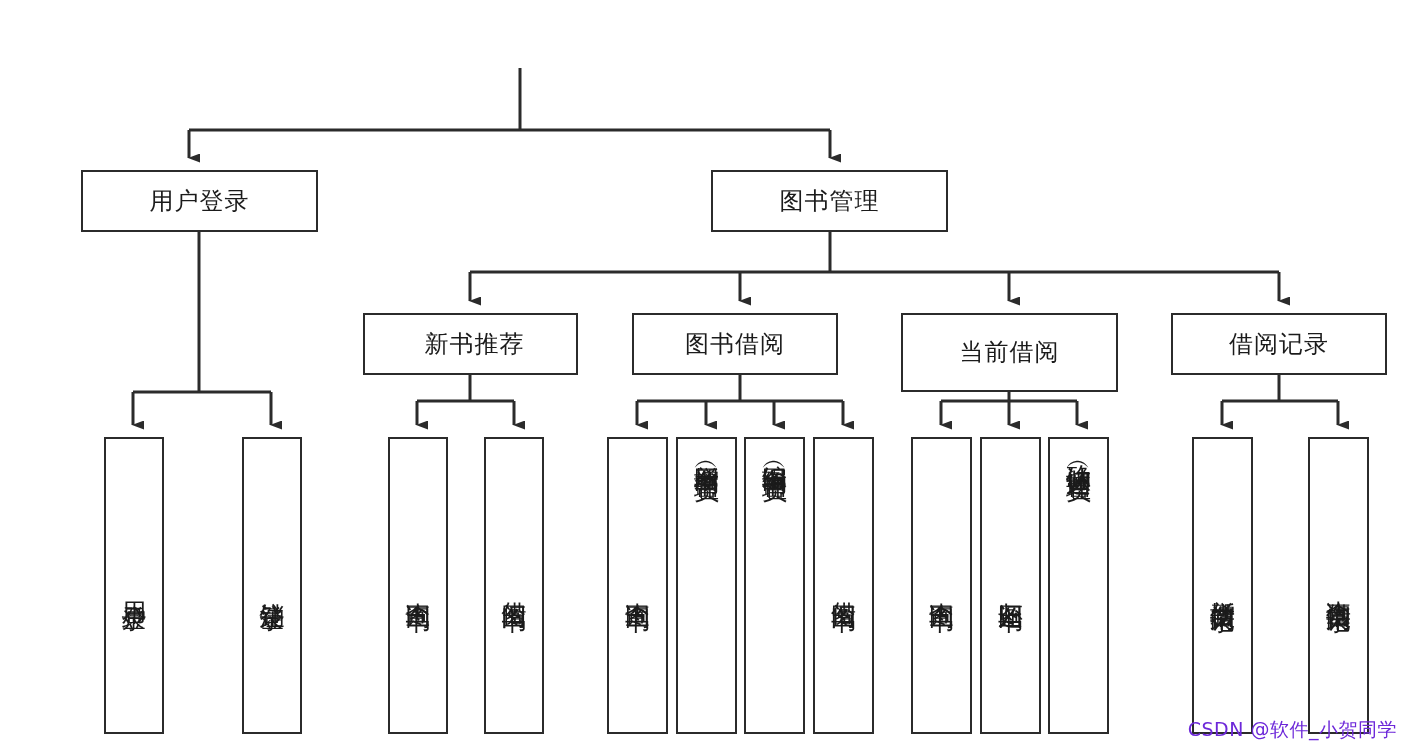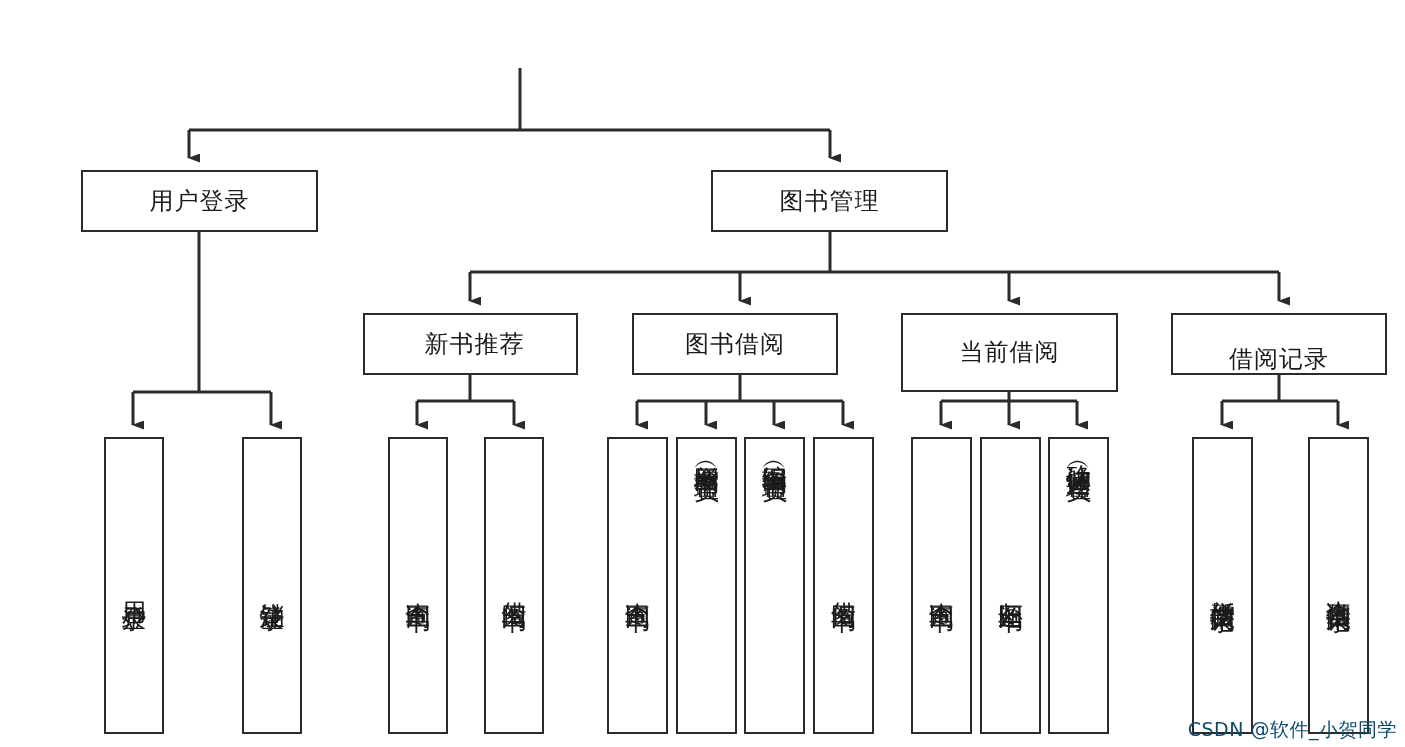--- a/index.html
+++ b/index.html
@@ -47,21 +47,21 @@
     user-select:none;
   }
   .leaf-label.mid{
     top:50%;
     transform:translate(-50%,-50%);
   }
   .watermark{
     position:absolute;
     right:8px;bottom:4px;
     font-size:19px;
-    color:#0c4a6e;
+    color:#6d28d9;
     letter-spacing:0.5px;
     user-select:none;
     white-space:nowrap;
     margin-top:44px;
   }
 </style>
 </head>
 <body>
 
 <div id="stage">
@@ -126,21 +126,21 @@
 
   <div class="node-box" style="left:363px;top:313px;width:215px;height:62px;padding-left:8px;">
     <span class="node-label">新书推荐</span>
   </div>
   <div class="node-box" style="left:632px;top:313px;width:206px;height:62px;">
     <span class="node-label">图书借阅</span>
   </div>
   <div class="node-box" style="left:901px;top:313px;width:217px;height:79px;">
     <span class="node-label">当前借阅</span>
   </div>
-  <div class="node-box" style="left:1171px;top:313px;width:216px;height:62px;align-items:flex-end;">
+  <div class="node-box" style="left:1171px;top:313px;width:216px;height:62px;">
     <span class="node-label">借阅记录</span>
   </div>
 
   <div class="leaf-box" style="left:104px;top:437px;width:60px;height:297px;">
     <span class="leaf-label mid">用户登录</span>
   </div>
   <div class="leaf-box" style="left:242px;top:437px;width:60px;height:297px;">
     <span class="leaf-label mid">注销登录</span>
   </div>
 

